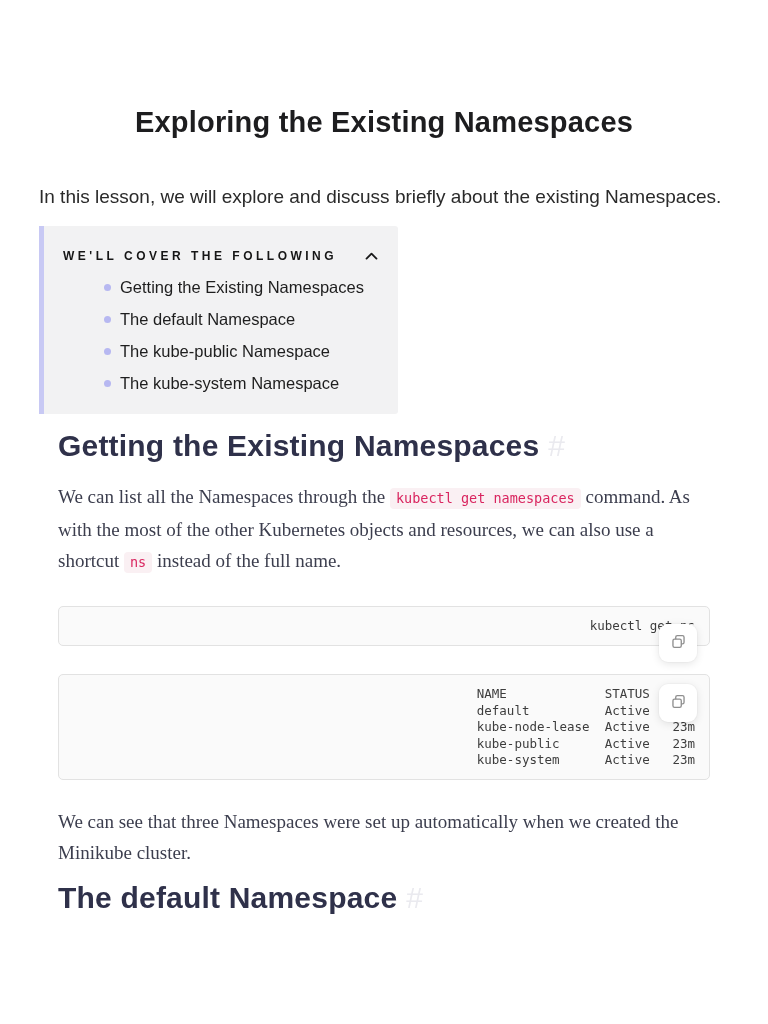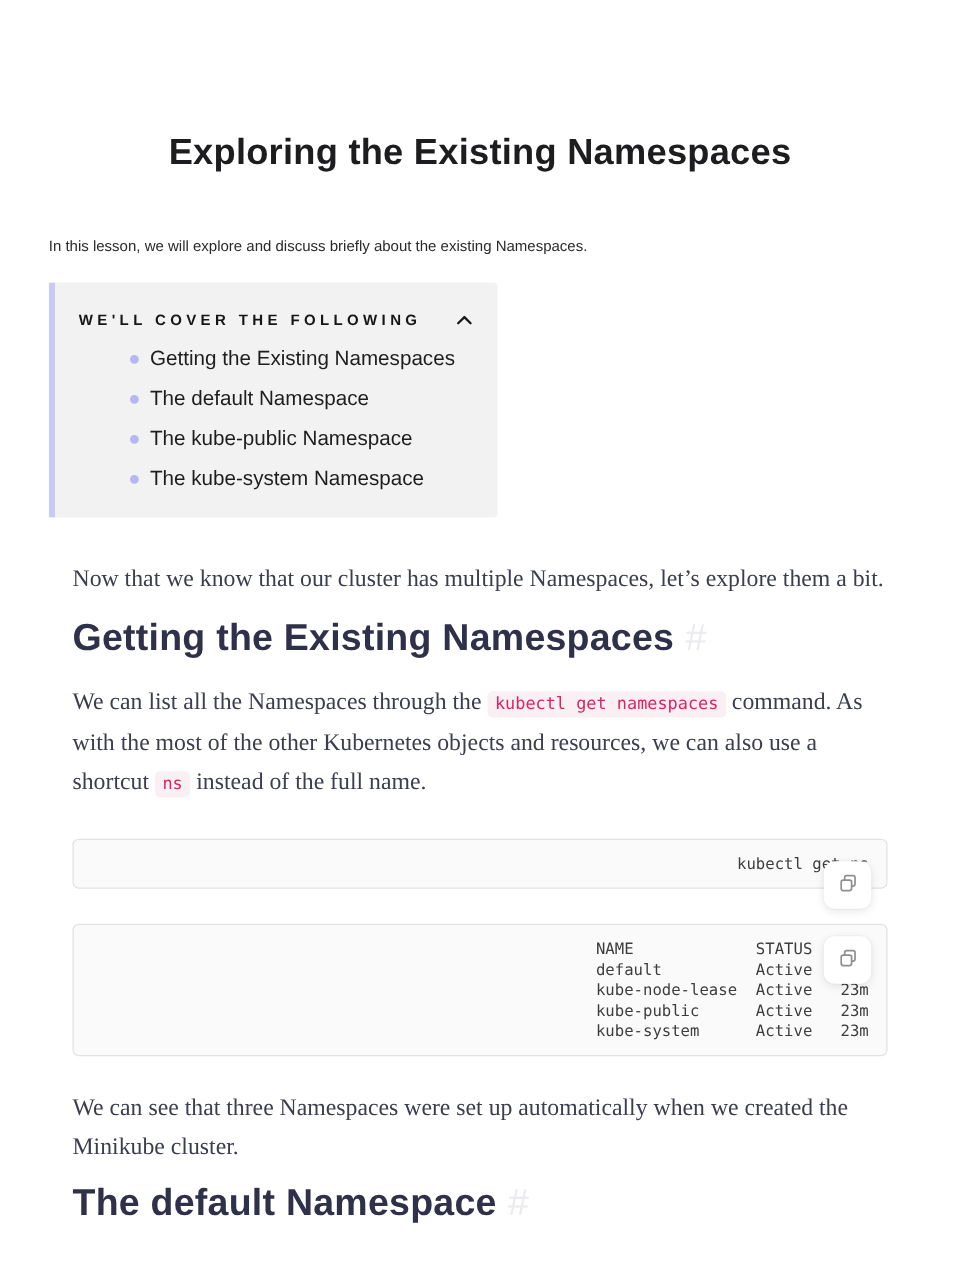--- a/index.html
+++ b/index.html
@@ -15,21 +15,21 @@
     font-size: 29px;
     font-weight: 700;
     letter-spacing: 0.2px;
     color: #1d1d1f;
     line-height: 36px;
   }
 
   
   p.intro {
     margin: 48px 39px 0 39px;
-    font-size: 12px;
+    font-size: 19px;
     color: #2a2a2a;
     line-height: 18px;
   }
 
   
   .toc-box {
     margin: 20px 0 0 39px;
     width: 359px;
     background: #f2f2f3;
     border-left: 5px solid #c8c9f4;
@@ -169,21 +169,20 @@
     <ul>
       <li>Getting the Existing Namespaces</li>
       <li>The default Namespace</li>
       <li>The kube-public Namespace</li>
       <li>The kube-system Namespace</li>
     </ul>
   </div>
 
   <div class="content">
 
-    <p class="body p1">Now that we know that our cluster has multiple Namespaces, let’s explore them a bit.</p>
 
     <h2 class="section h2-first"><span>Getting the Existing Namespaces</span><span class="anchor">#</span></h2>
 
     <p class="body p2"><span>We can list all the Namespaces through the </span><code class="inline">kubectl get namespaces</code><span> command. As with the most of the other Kubernetes objects and resources, we can also use a shortcut </span><code class="inline">ns</code><span> instead of the full name.</span></p>
 
     <div class="code-block cmd-block">
       <pre>kubectl get ns</pre>
       <button class="copy-btn">
         <span>
           <svg width="19" height="19" viewBox="0 0 24 24" fill="none" stroke="#8f8f8f" stroke-width="1.7" stroke-linejoin="round">

